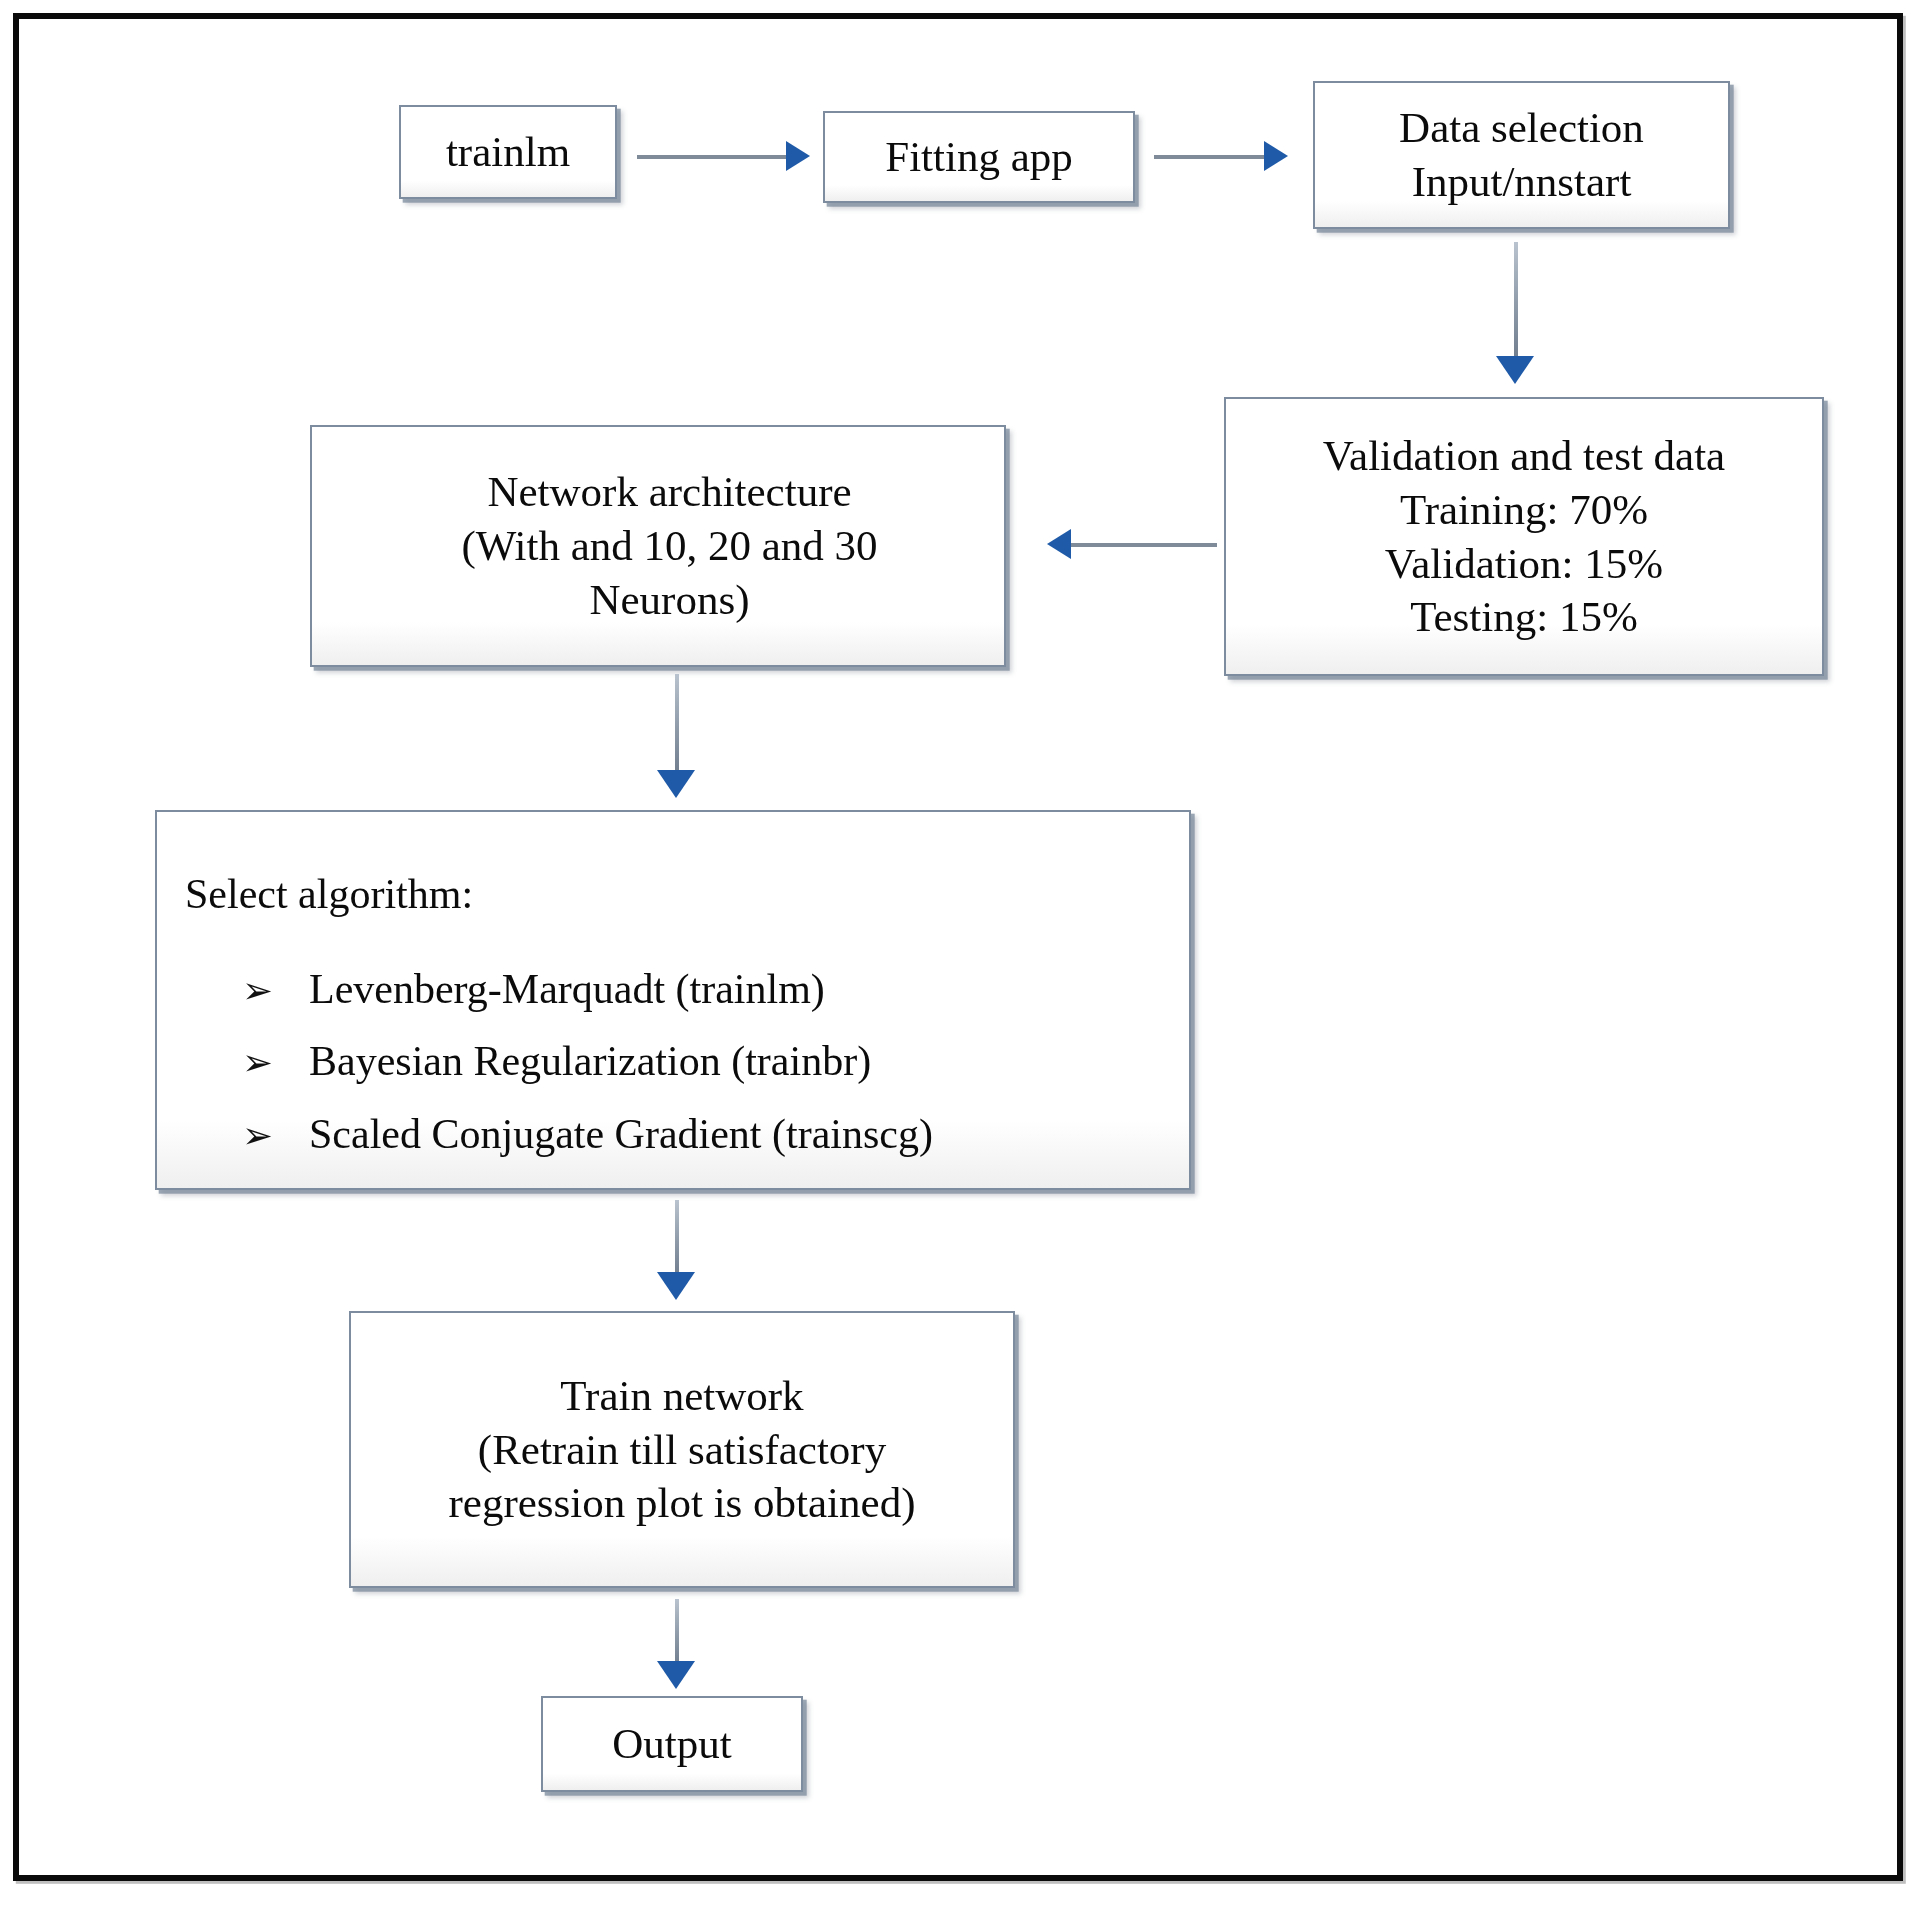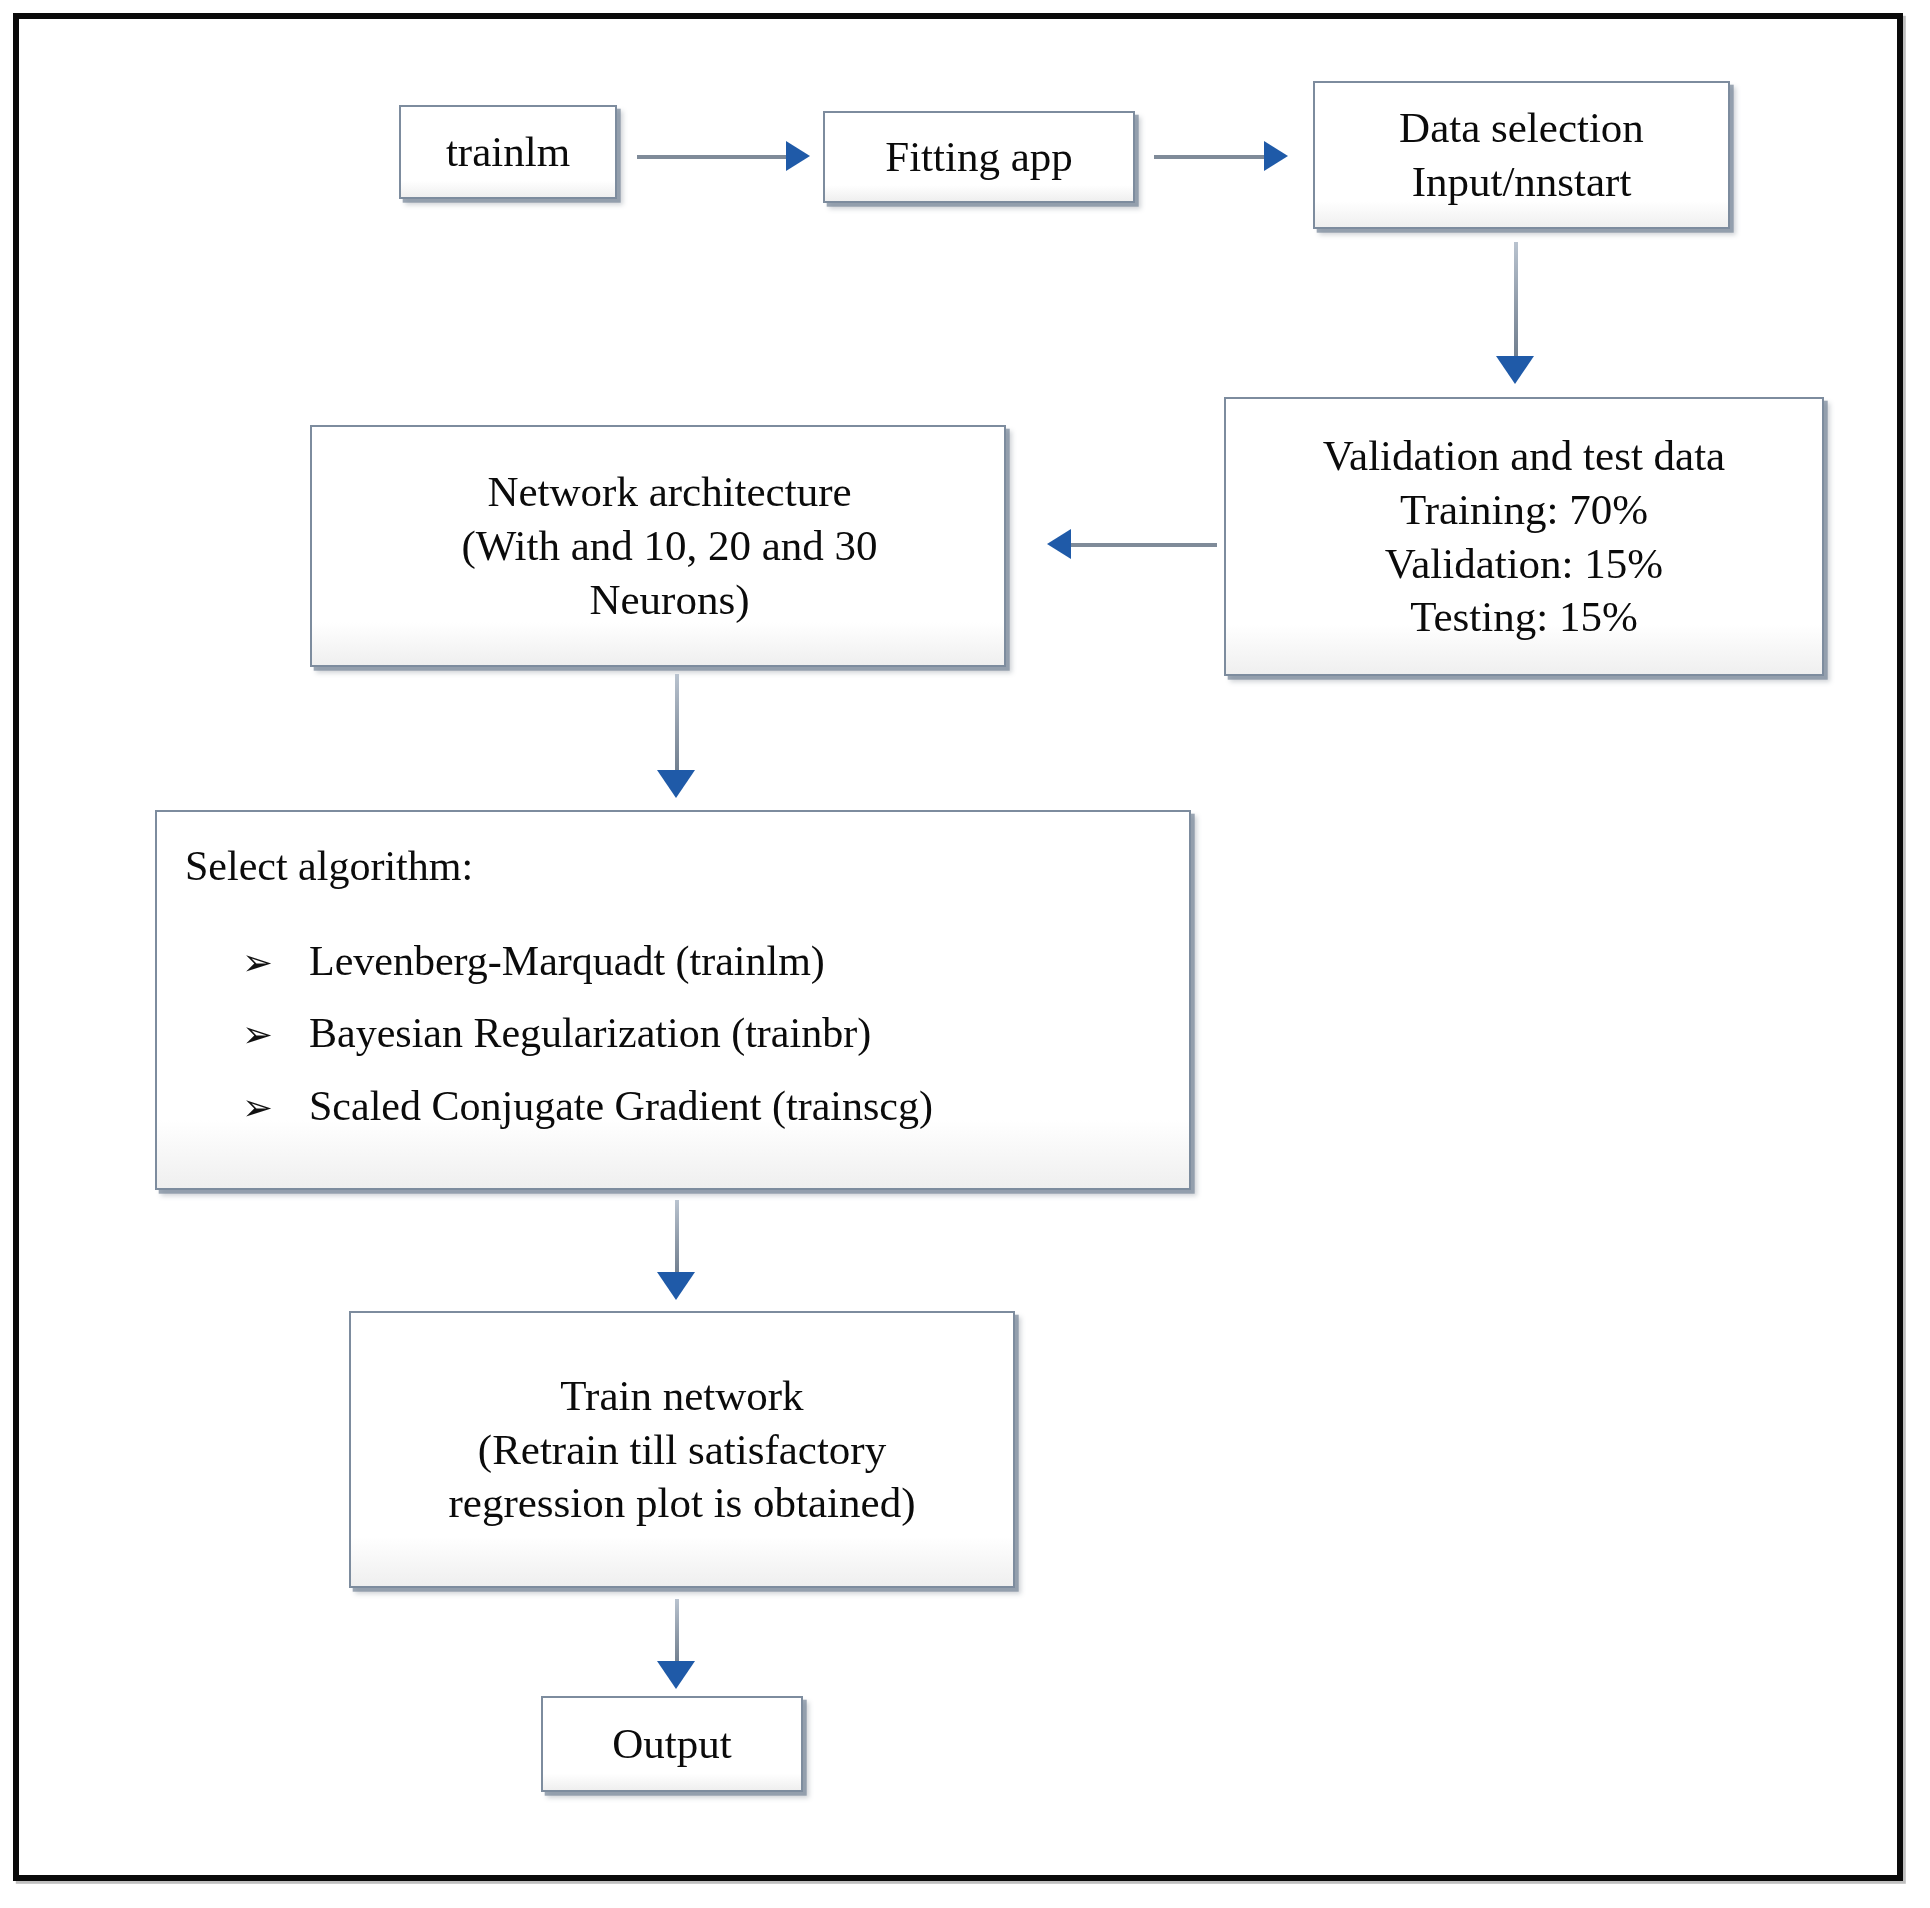--- a/index.html
+++ b/index.html
@@ -70,20 +70,21 @@
                         align-items: flex-start; justify-content: flex-start;
                         font-size: 42px; text-align: left; }
   #node-train-network { left: 349px;  top: 1311px; width: 666px; height: 277px; font-size: 43px; }
   #node-output        { left: 541px;  top: 1696px; width: 262px; height: 96px; font-size: 43px; }
 
   
   .algo-inner {
     padding: 28px 0 0 28px;
     width: 100%;
     box-sizing: border-box;
+    margin-top: 28px;
   }
   .algo-heading {
     font-size: 42px;
     color: #0b0b0b;
     margin-bottom: 42px;
     white-space: pre;
   }
   .algo-list { margin: 0; padding: 0; list-style: none; }
   .algo-list li {
     display: flex;

